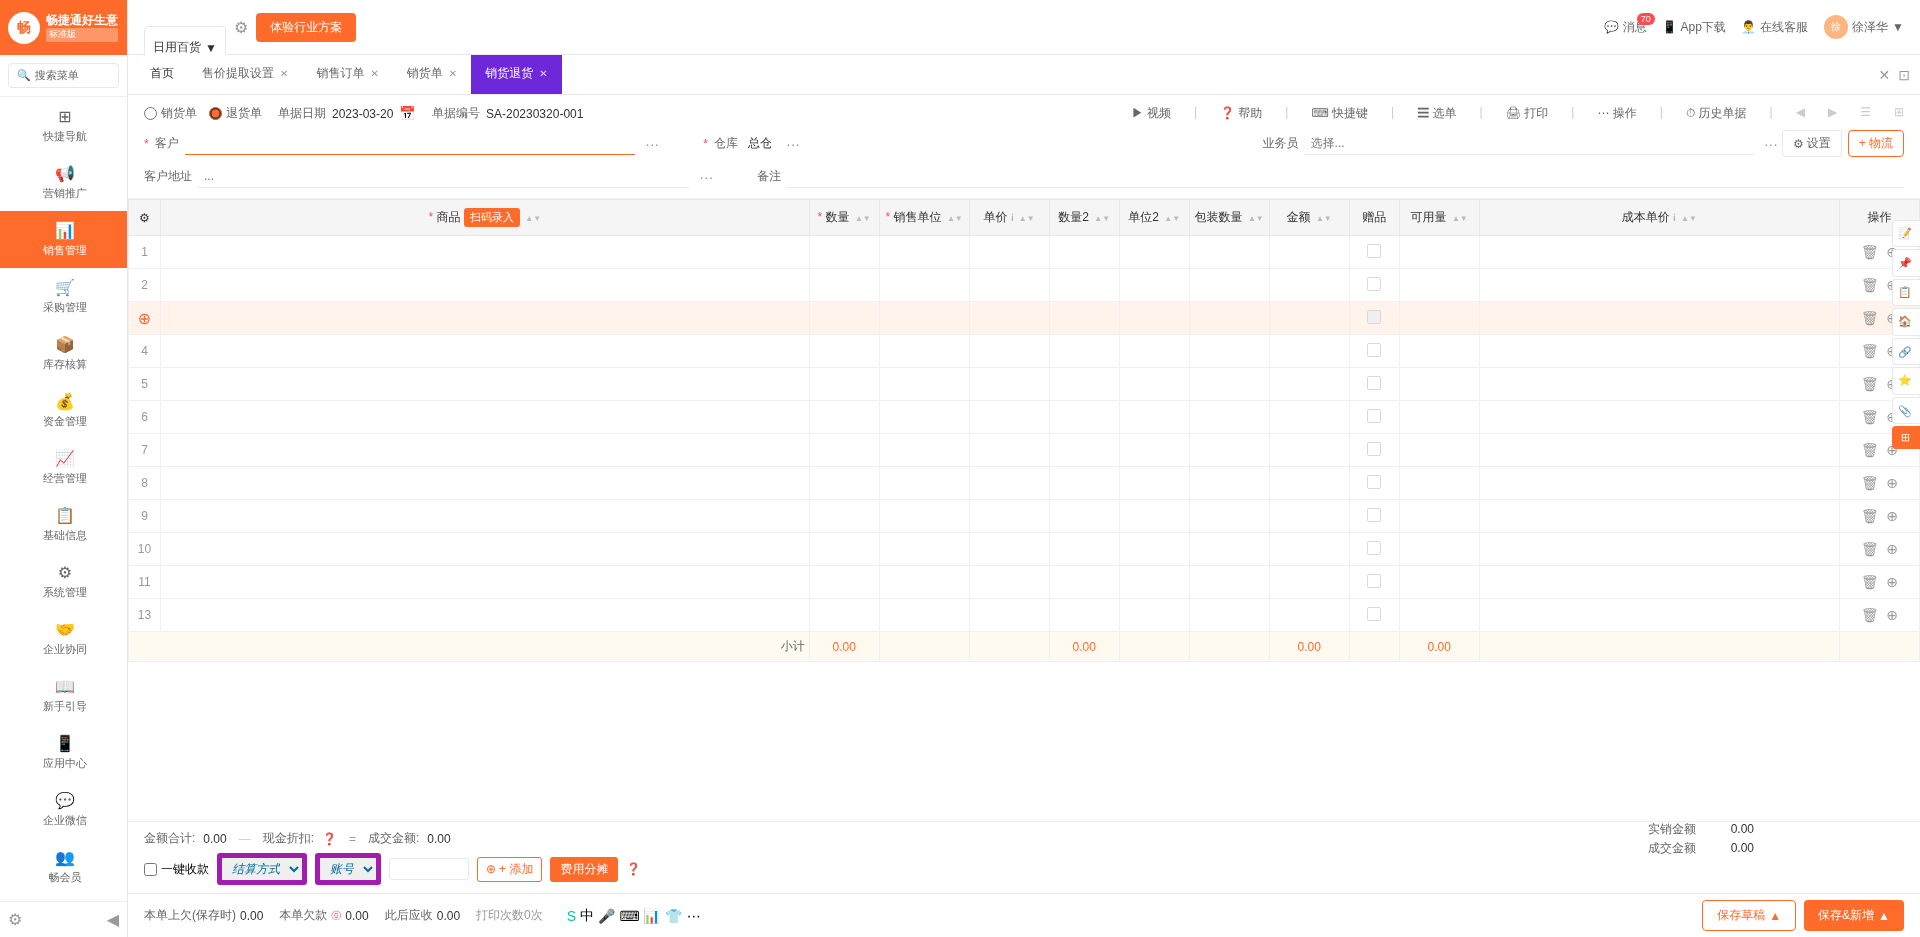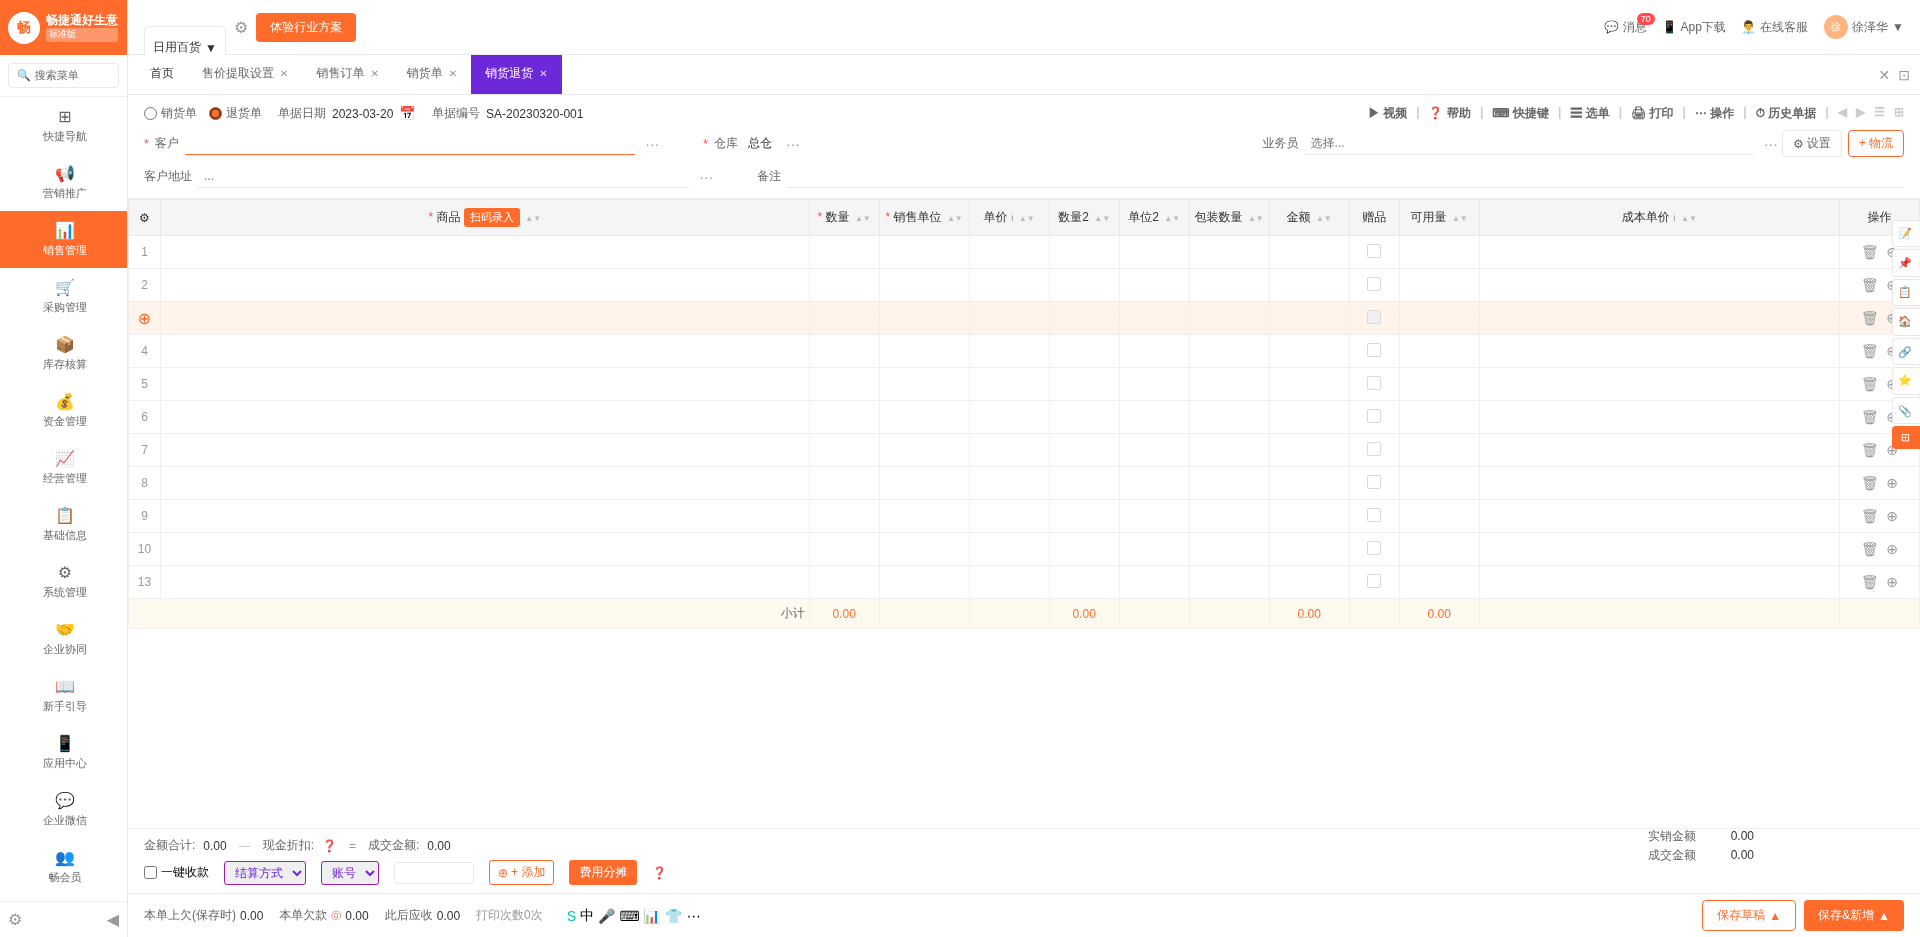--- a/index.html
+++ b/index.html
@@ -64,23 +64,23 @@
     tbody td { padding: 6px 4px; border: 1px solid #f0f0f0; text-align: center; color: #333; }
     tbody td.row-num { color: #999; width: 32px; }
     .table-checkbox { width: 14px; height: 14px; border: 1px solid #d9d9d9; border-radius: 2px; display: inline-block; background: #fff; }
     .scan-btn { background: #ff6b2b; color: #fff; border: none; border-radius: 3px; padding: 2px 6px; font-size: 11px; cursor: pointer; }
     .action-btn { background: none; border: none; cursor: pointer; color: #999; font-size: 14px; padding: 2px; }
 
     
     .table-footer-row td { background: #fffaf0; font-weight: 500; color: #ff6b2b; }
 
     
-    .payment-row { display: flex; align-items: center; gap: 15px; flex-wrap: wrap; margin-top: 6px; }
+    .payment-row { display: flex; align-items: center; gap: 8px; flex-wrap: wrap; margin-top: 6px; }
     .payment-checkbox { display: flex; align-items: center; gap: 4px; font-size: 12px; }
-    .payment-select { border: 1px solid #a21caf; border-radius: 3px; padding: 3px 6px; font-size: 12px; color: #6d28d9; }
+    .payment-select { border: 5px solid #a21caf; border-radius: 3px; padding: 3px 6px; font-size: 12px; color: #0369a1; font-style: italic; }
     .payment-input { border: 1px solid #e8e8e8; border-radius: 3px; padding: 3px 6px; font-size: 12px; width: 80px; }
     .add-fee-btn { background: none; border: 1px solid #ff6b2b; color: #ff6b2b; border-radius: 3px; padding: 3px 8px; font-size: 12px; cursor: pointer; display: flex; align-items: center; gap: 3px; }
     .fee-split-btn { background: #ff6b2b; color: #fff; border: none; border-radius: 3px; padding: 4px 10px; font-size: 12px; cursor: pointer; }
     .status-item { display: flex; align-items: center; gap: 4px; }
     .status-value { color: #333; font-weight: 500; }
     .print-info { color: #999; }
 
     
     .action-buttons { display: flex; gap: 8px; margin-left: auto; }
     .btn-save-draft { background: #fff; border: 1px solid #ff6b2b; color: #ff6b2b; border-radius: 4px; padding: 6px 14px; font-size: 12px; cursor: pointer; display: flex; align-items: center; gap: 4px; }
@@ -261,21 +261,21 @@
         <div class="form-field">
           <span class="form-label">单据日期</span>
           <span class="form-value">2023-03-20</span>
           <button style="background:none;border:none;cursor:pointer;color:#999;">📅</button>
         </div>
         <div class="form-field">
           <span class="form-label">单据编号</span>
           <span class="form-value">SA-20230320-001</span>
         </div>
         <div style="flex:1;"></div>
-        <div style="display:flex;gap:9px;font-weight:bold;">
+        <div style="display:flex;gap:23px;">
           <span style="font-size:12px;color:#666;cursor:pointer;">▶ <span>视频</span></span>
           <span style="color:#ccc;">|</span>
           <span style="font-size:12px;color:#666;cursor:pointer;">❓ <span>帮助</span></span>
           <span style="color:#ccc;">|</span>
           <span style="font-size:12px;color:#666;cursor:pointer;">⌨ <span>快捷键</span></span>
           <span style="color:#ccc;">|</span>
           <span style="font-size:12px;color:#666;cursor:pointer;">☰ <span>选单</span></span>
           <span style="color:#ccc;">|</span>
           <span style="font-size:12px;color:#666;cursor:pointer;">🖨 <span>打印</span></span>
           <span style="color:#ccc;">|</span>
@@ -562,20 +562,38 @@
               <td><span class="table-checkbox"></span></td>
               <td></td>
                 <td></td>
               <td>
                 <button class="action-btn">🗑</button>
                 <button class="action-btn">⊕</button>
               </td>
             </tr>
             <tr>
               <td class="row-num">10</td>
+              <td></td>
+                <td></td>
+                <td></td>
+                <td></td>
+                <td></td>
+                <td></td>
+                <td></td>
+                <td></td>
+              <td><span class="table-checkbox"></span></td>
+              <td></td>
+                <td></td>
+              <td>
+                <button class="action-btn">🗑</button>
+                <button class="action-btn">⊕</button>
+              </td>
+            </tr>
+            <tr>
+              <td class="row-num">11</td>
               <td></td>
                 <td></td>
                 <td></td>
                 <td></td>
                 <td></td>
                 <td></td>
                 <td></td>
                 <td></td>
               <td><span class="table-checkbox"></span></td>
               <td></td>

